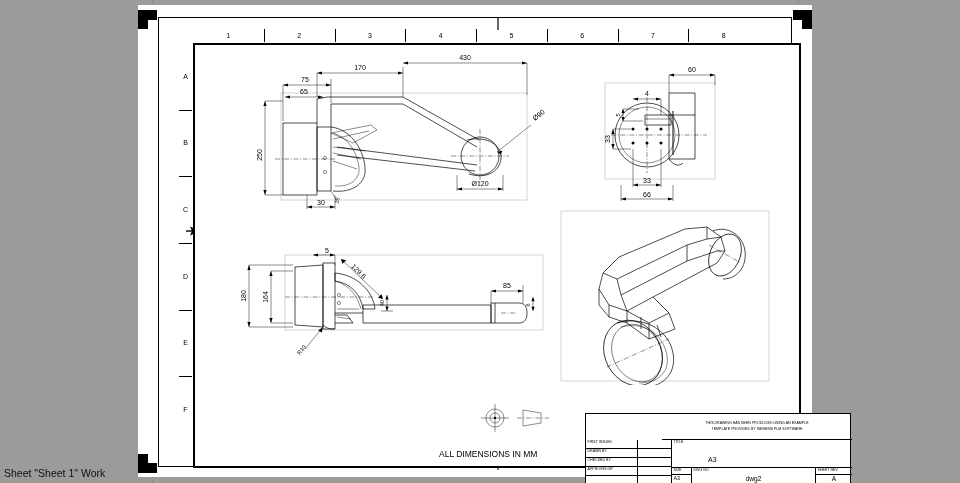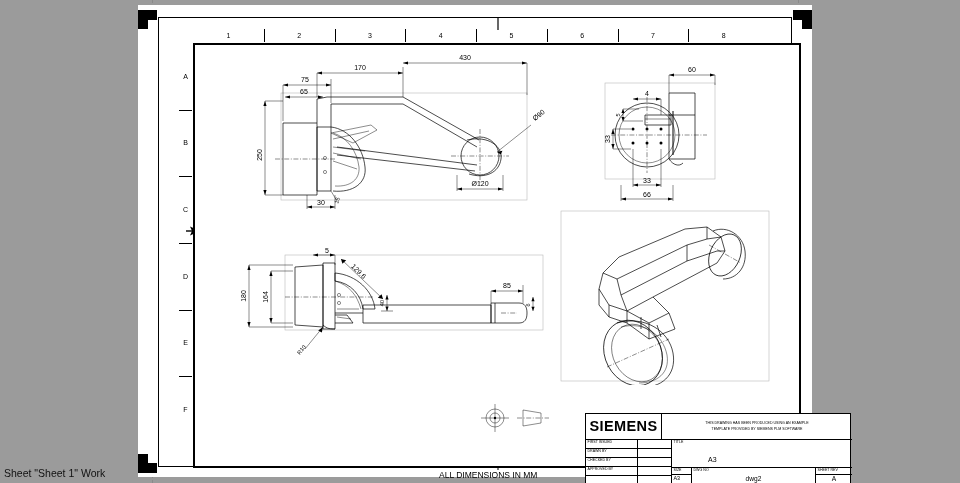--- a/index.html
+++ b/index.html
@@ -494,35 +494,34 @@
           <ellipse class="ln" cx="76" cy="146" rx="28" ry="34" transform="rotate(-28 76 146)"></ellipse>
           <ellipse class="thin" cx="80" cy="146" rx="24" ry="30" transform="rotate(-28 80 146)"></ellipse>
           <path class="ln" d="M60 116 C88 108, 112 124, 116 146 C120 168, 104 182, 82 180"></path>
           <path class="thin" d="M64 120 C88 114, 106 128, 110 148 C113 166, 100 176, 82 176"></path>
           <line class="ctr" x1="50" y1="160" x2="112" y2="132"></line>
 
           <path class="ln" d="M84 110 L84 122"></path>
           <path class="ln" d="M100 118 L104 130"></path>
         </svg>
 
-        <div class="dims-note" style="left:244px; top:425px;">ALL DIMENSIONS IN MM</div>
+        <div class="dims-note" style="left:244px; top:404px;">ALL DIMENSIONS IN MM</div>
 
         <svg style="position:absolute; left:280px; top:356px;" width="80" height="34">
           <circle class="thin" cx="20" cy="17" r="9"></circle>
           <circle class="thin" cx="20" cy="17" r="5"></circle>
           <circle fill="#000" cx="20" cy="17" r="1.2"></circle>
           <line class="thin" x1="6" y1="17" x2="34" y2="17"></line>
           <line class="thin" x1="20" y1="3" x2="20" y2="31"></line>
           <path class="thin" d="M48 9 L66 12 L66 22 L48 25 Z"></path>
           <line class="ctr" x1="42" y1="17" x2="74" y2="17"></line>
         </svg>
 
         <div id="titleblock">
 
-          <div class="siemens-logo">SIEMENS</div>
 
           <div class="notice">
             <div>THIS DRAWING HAS BEEN PRODUCED USING AN EXAMPLE</div>
             <div>TEMPLATE PROVIDED BY SIEMENS PLM SOFTWARE</div>
           </div>
 
           <div class="cell lbl" style="left:0;  top:26px; width:52px; height:9px;">FIRST ISSUED</div>
           <div class="cell lbl" style="left:0;  top:35px; width:52px; height:9px;">DRAWN BY</div>
           <div class="cell lbl" style="left:0;  top:44px; width:52px; height:9px;">CHECKED BY</div>
           <div class="cell lbl" style="left:0;  top:53px; width:52px; height:9px;">APPROVED BY</div>

